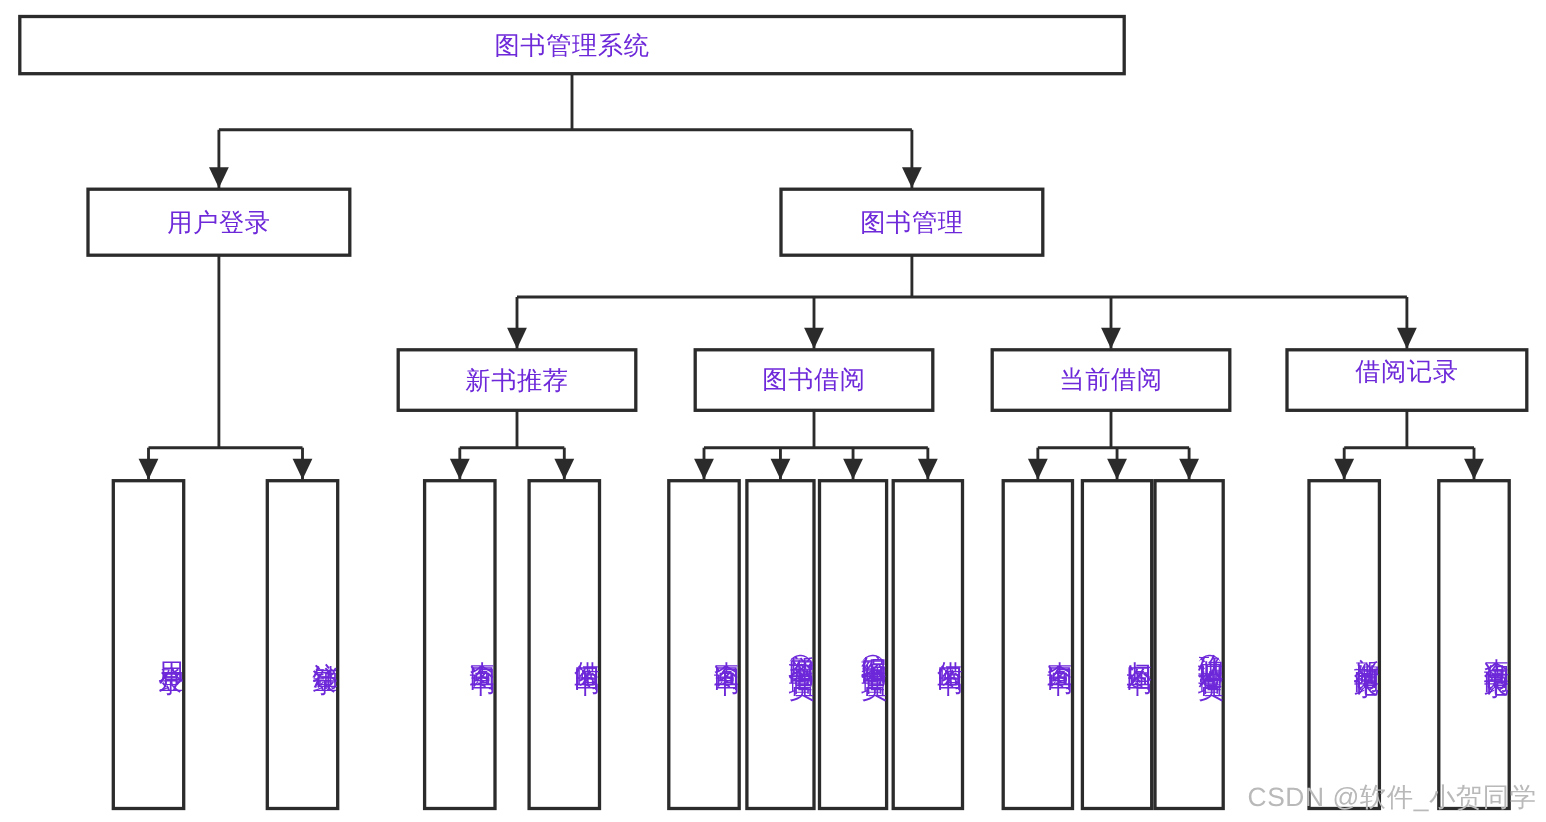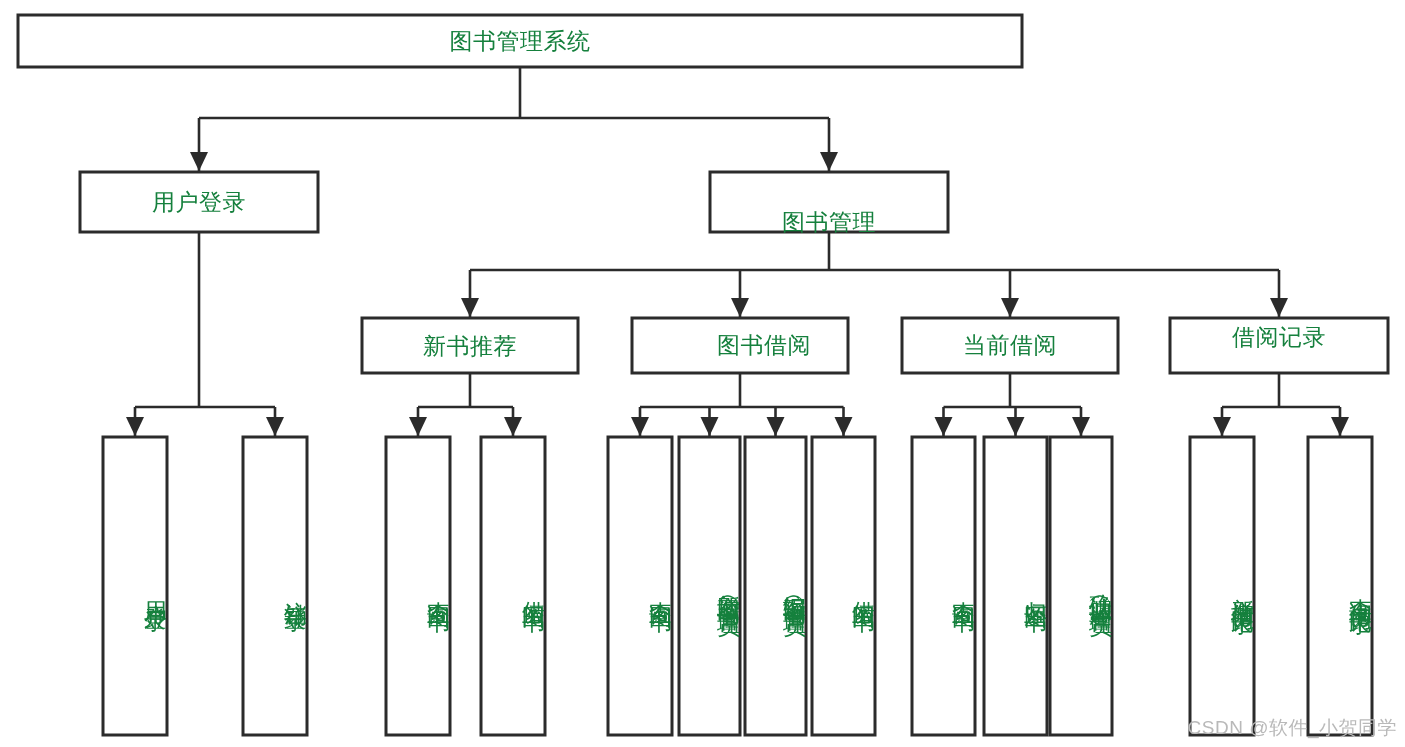--- a/index.html
+++ b/index.html
@@ -40,21 +40,21 @@
   }
   .arrow-head {
     fill: #2b2b2b;
     stroke: none;
   }
   .node-label {
     position: absolute;
     display: flex;
     align-items: center;
     justify-content: center;
-    color: #15803d;
+    color: #6d28d9;
     font-family: "Liberation Sans", "DejaVu Sans", sans-serif;
     pointer-events: none;
     box-sizing: border-box;
   }
   .node-label.horizontal {
     font-size: 23px;
     letter-spacing: 0.5px;
     white-space: nowrap;
   }
   .node-label.vertical {
@@ -64,21 +64,21 @@
     letter-spacing: 3px;
     align-items: flex-start;
     justify-content: center;
     padding-top: 6px;
     line-height: 1;
   }
   #watermark {
     position: absolute;
     right: 8px;
     bottom: 6px;
-    font-size: 19px;
+    font-size: 24px;
     color: #b9b9b9;
     font-family: "Liberation Sans", "DejaVu Sans", sans-serif;
     white-space: nowrap;
     letter-spacing: 0.5px;
   }
 </style>
 </head>
 <body>
 
 <div id="diagram-root">
@@ -158,23 +158,23 @@
         <rect x="984" y="437" width="63" height="298" class="node-box"></rect>
         <rect x="1050" y="437" width="62" height="298" class="node-box"></rect>
         <rect x="1190" y="437" width="64" height="298" class="node-box"></rect>
         <rect x="1308" y="437" width="64" height="298" class="node-box"></rect>
       </g>
   </svg>
 
   <div id="label-layer">
       <div class="node-label horizontal" style="left: 18px; top: 15px; width: 1004px; height: 52px;">图书管理系统</div>
       <div class="node-label horizontal" style="left: 80px; top: 172px; width: 238px; height: 60px;">用户登录</div>
-      <div class="node-label horizontal" style="left: 710px; top: 172px; width: 238px; height: 60px; margin-top: 20px;">图书管理</div>
+      <div class="node-label horizontal" style="left: 710px; top: 172px; width: 238px; height: 60px;">图书管理</div>
       <div class="node-label horizontal" style="left: 362px; top: 318px; width: 216px; height: 56px;">新书推荐</div>
-      <div class="node-label horizontal" style="left: 656px; top: 318px; width: 216px; height: 55px;">图书借阅</div>
+      <div class="node-label horizontal" style="left: 632px; top: 318px; width: 216px; height: 55px;">图书借阅</div>
       <div class="node-label horizontal" style="left: 902px; top: 318px; width: 216px; height: 55px;">当前借阅</div>
       <div class="node-label horizontal" style="left: 1170px; top: 318px; width: 218px; height: 39px;">借阅记录</div>
       <div class="node-label vertical" style="left: 103px; top: 437px; width: 64px; height: 298px;">用户登录</div>
       <div class="node-label vertical" style="left: 243px; top: 437px; width: 64px; height: 298px;">注销登录</div>
       <div class="node-label vertical" style="left: 386px; top: 437px; width: 64px; height: 298px;">查询图书</div>
       <div class="node-label vertical" style="left: 481px; top: 437px; width: 64px; height: 298px;">借阅图书</div>
       <div class="node-label vertical" style="left: 608px; top: 437px; width: 64px; height: 298px;">查询图书</div>
       <div class="node-label vertical" style="left: 679px; top: 437px; width: 61px; height: 298px;">新增图书（管理员）</div>
       <div class="node-label vertical" style="left: 745px; top: 437px; width: 61px; height: 298px;">编辑图书（管理员）</div>
       <div class="node-label vertical" style="left: 812px; top: 437px; width: 63px; height: 298px;">借阅图书</div>

